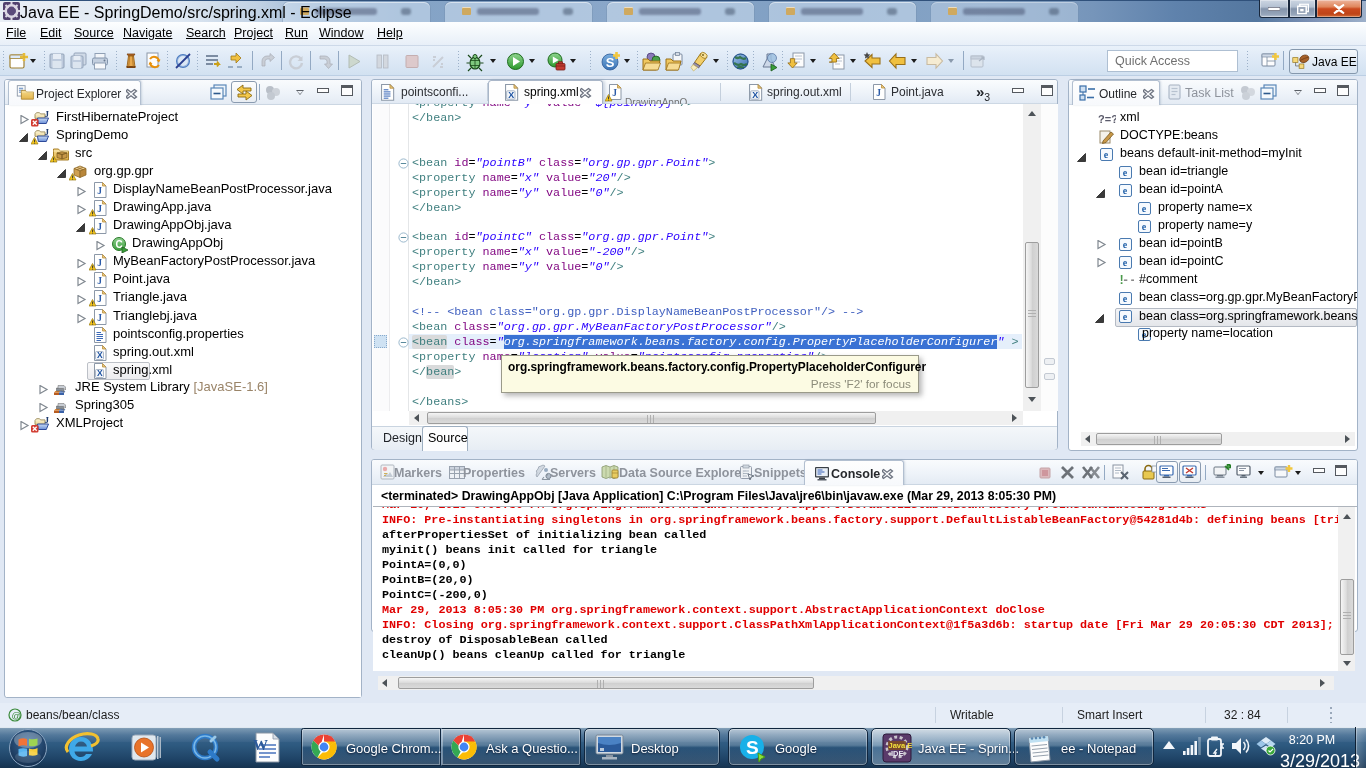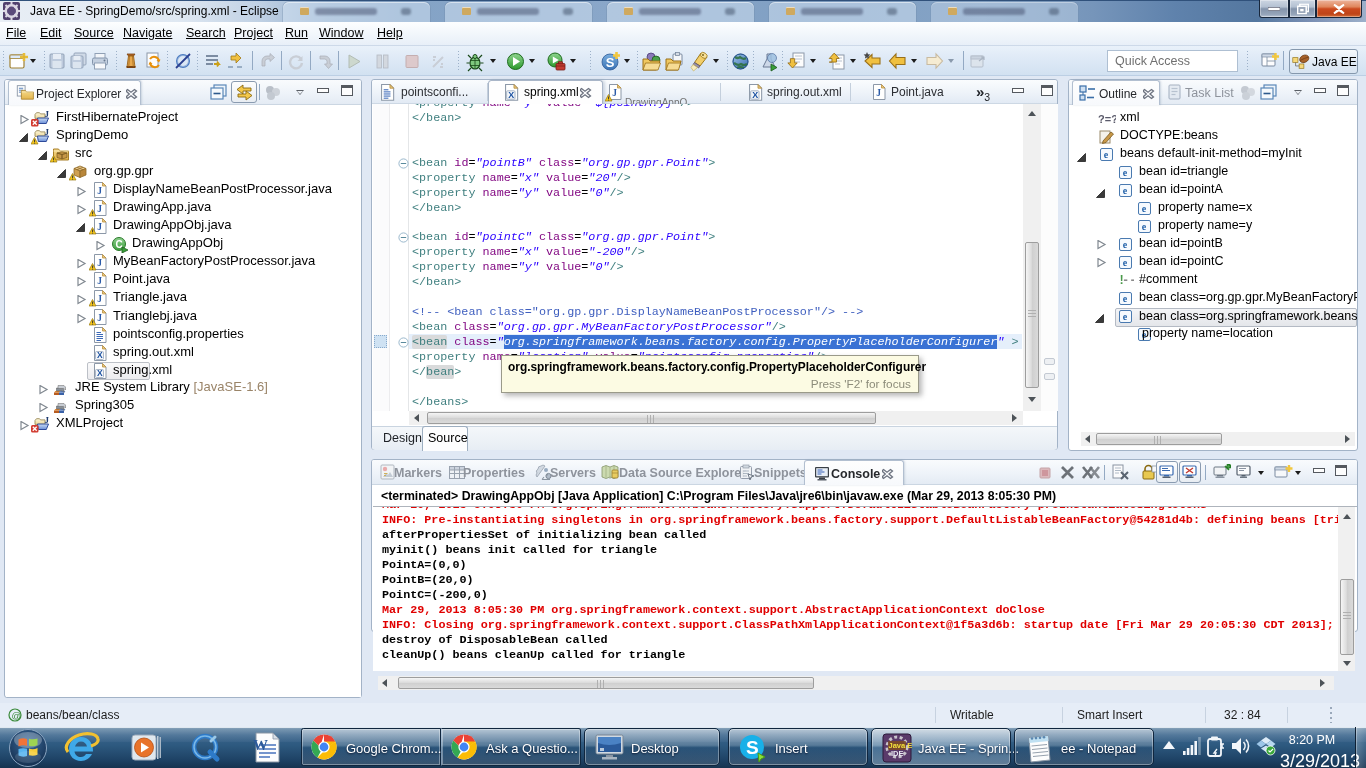--- a/index.html
+++ b/index.html
@@ -9,21 +9,21 @@
 .abs { position:absolute; }
 
 
 #titlebar { position:absolute; top:0; left:0; width:1366px; height:22px;
   background:linear-gradient(90deg,#e8eef5 0%,#dfe8f2 13%,#c0d1e4 19%,#97b1cf 24%,#84a3c6 30%,#8aa7c9 45%,#7f9fc3 60%,#85a3c5 72%,#7695ba 80%,#5f82ac 86%,#54779f 92%,#7b90b4 96%,#9db0ca 100%);
 }
 #titlebar .topline { position:absolute; top:0; left:0; width:100%; height:1px; background:#30517b; }
 .ttab { position:absolute; top:2px; height:20px; border-radius:6px 6px 0 0; background:rgba(213,228,243,0.52); box-shadow:inset 0 1px 0 rgba(255,255,255,0.5), 0 0 0 1px rgba(110,135,165,0.3); }
 .tsmudge { position:absolute; top:8px; height:7px; border-radius:3px; background:rgba(55,65,95,0.45); filter:blur(1.2px); }
 .ttico { position:absolute; top:7px; width:9px; height:8px; background:#cfa95f; border-radius:1px; box-shadow:inset 0 1px 0 rgba(255,255,255,0.6); }
-#titletext { position:absolute; left:30px; top:4px; font-size:12px; color:#000; }
+#titletext { position:absolute; left:20px; top:4px; font-size:16px; color:#000; }
 #winbtns { position:absolute; left:1259px; top:0px; width:103px; height:19px; }
 .wbtn { position:absolute; top:0; height:18px; border:1px solid #18273c; border-top:none;
   background:linear-gradient(180deg,#cdd6e2 0%,#b4c1d2 40%,#8494ab 52%,#96a5ba 85%,#b9c5d4 100%); box-shadow:inset 0 0 0 1px rgba(255,255,255,0.35); }
 .wbtn.close { background:linear-gradient(180deg,#edb49c 0%,#e0865c 40%,#cc4a1e 52%,#bf4418 82%,#d4703a 100%); }
 #winbtns .min { left:0; width:30px; border-radius:0 0 0 3px; }
 #winbtns .max { left:30px; width:27px; }
 #winbtns .close { left:57px; width:46px; border-radius:0 0 3px 0; }
 .wbtn svg { position:absolute; left:50%; top:50%; transform:translate(-50%,-50%); }
 
 
@@ -1233,21 +1233,21 @@
       </svg>
       <span class="lbl" style="left:46px">Desktop</span>
     </div>
 
     <div class="tkbtn" style="left:728px;width:140px">
       <svg style="position:absolute;left:9px;top:4px" width="30" height="30" viewBox="0 0 30 30">
         <circle cx="14" cy="14" r="12" fill="#18b0e8"></circle>
         <text x="8" y="21" font-size="19" font-weight="bold" fill="#fff" font-family="Liberation Sans">S</text>
         <path d="M20 20 l7 4 -4 2 -2 3 z" fill="#8ae03a" stroke="#4a9a10" stroke-width="1"></path>
       </svg>
-      <span class="lbl" style="left:46px">Insert</span>
+      <span class="lbl" style="left:46px">Google</span>
     </div>
 
     <div class="tkbtn active" style="left:871px;width:140px">
       <svg style="position:absolute;left:10px;top:4px" width="30" height="30" viewBox="0 0 30 30">
         <rect x="1" y="1" width="28" height="28" rx="3" fill="#5a3a6a" stroke="#2d1a3a"></rect>
         <circle cx="15" cy="14" r="10" fill="none" stroke="#c8c4cc" stroke-width="3" stroke-dasharray="3 2.5"></circle>
         <rect x="6" y="8" width="18" height="9" rx="1" fill="#7a4a28" opacity="0.9"></rect>
         <text x="6.5" y="15" font-size="7.5" font-weight="bold" fill="#f2e03a" font-family="Liberation Sans">Java EE</text>
         <text x="9" y="23" font-size="7.5" font-weight="bold" fill="#e8e8f2" font-family="Liberation Sans">IDE</text>
       </svg>

